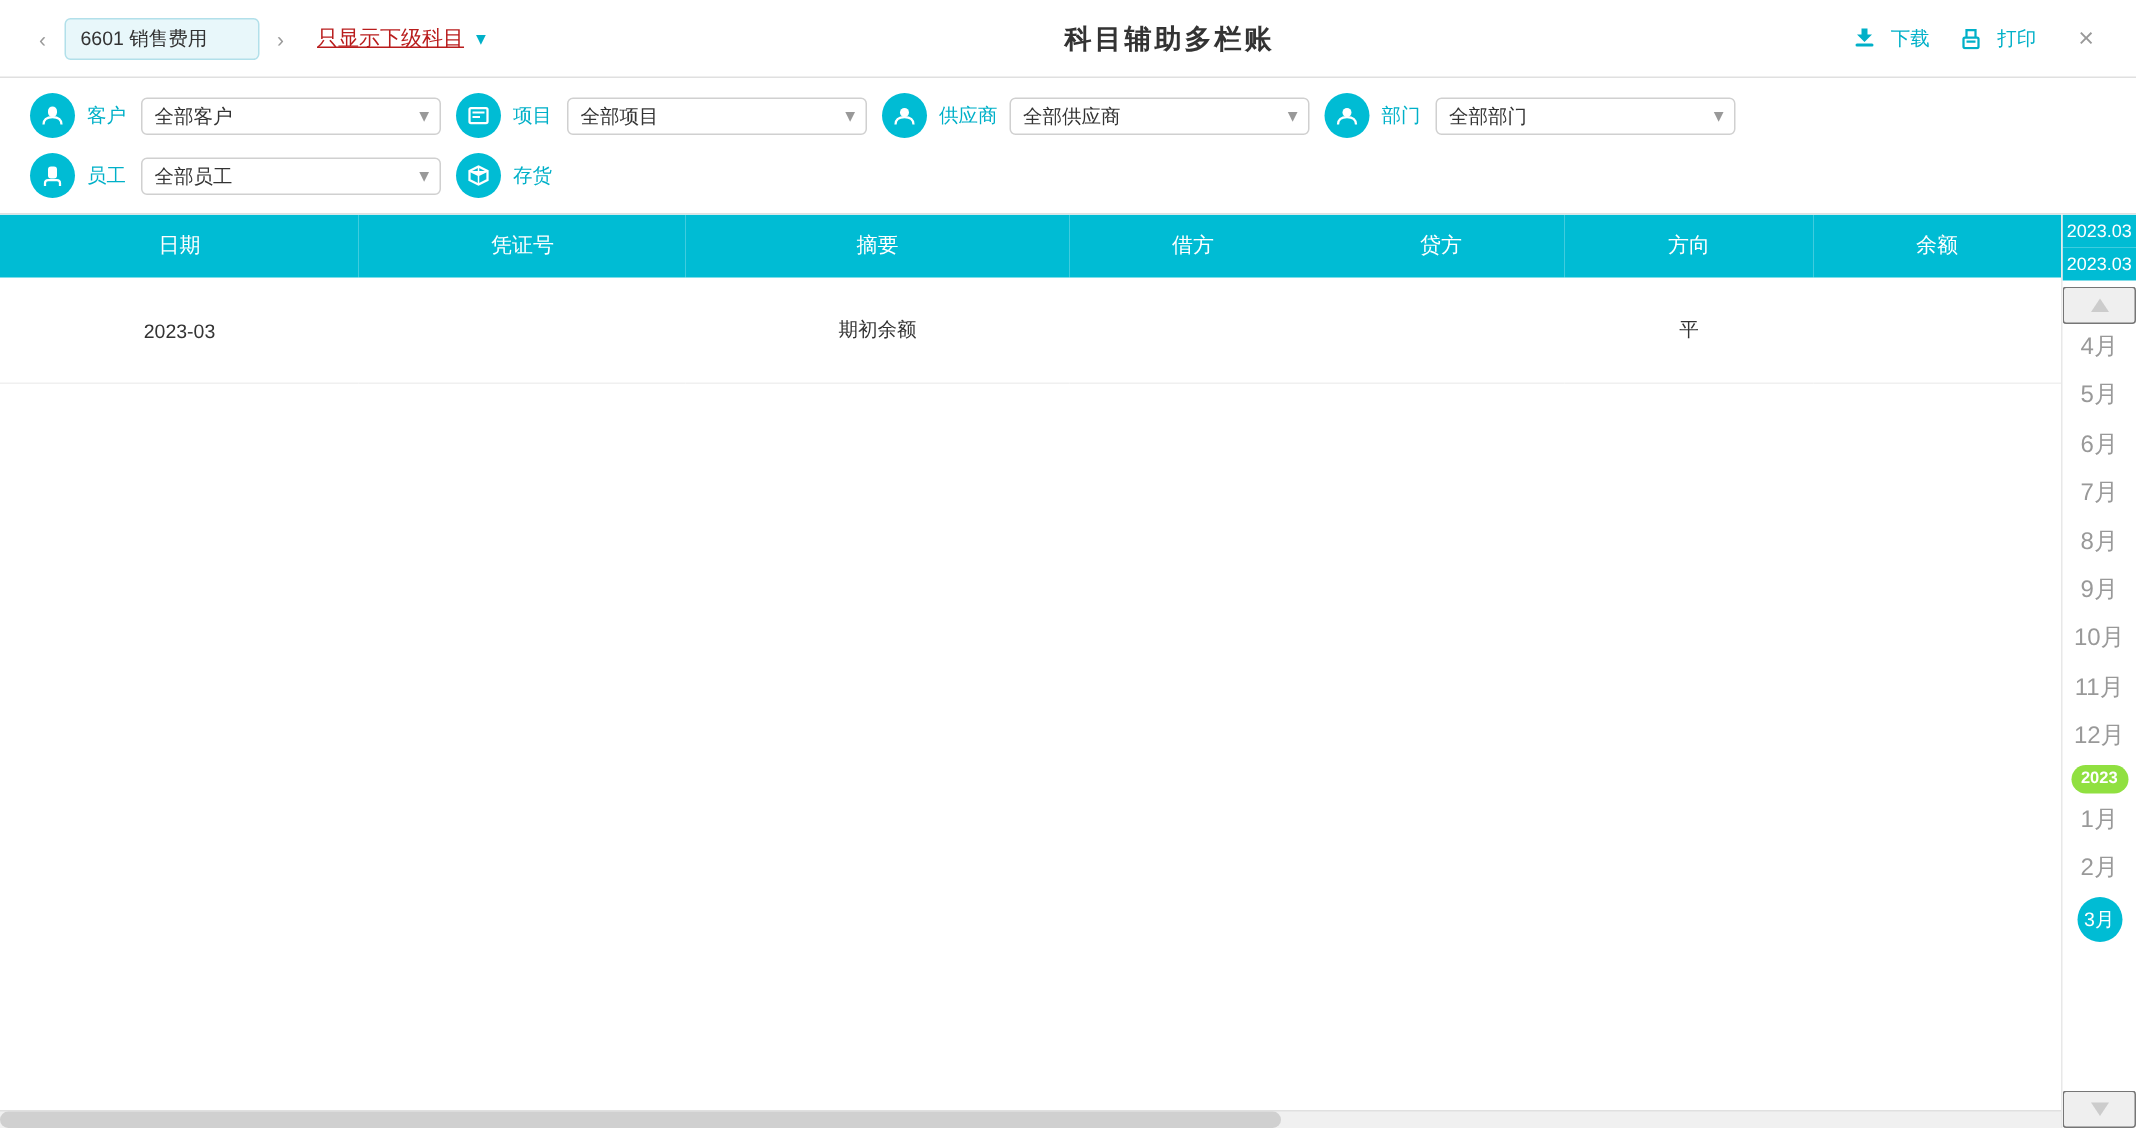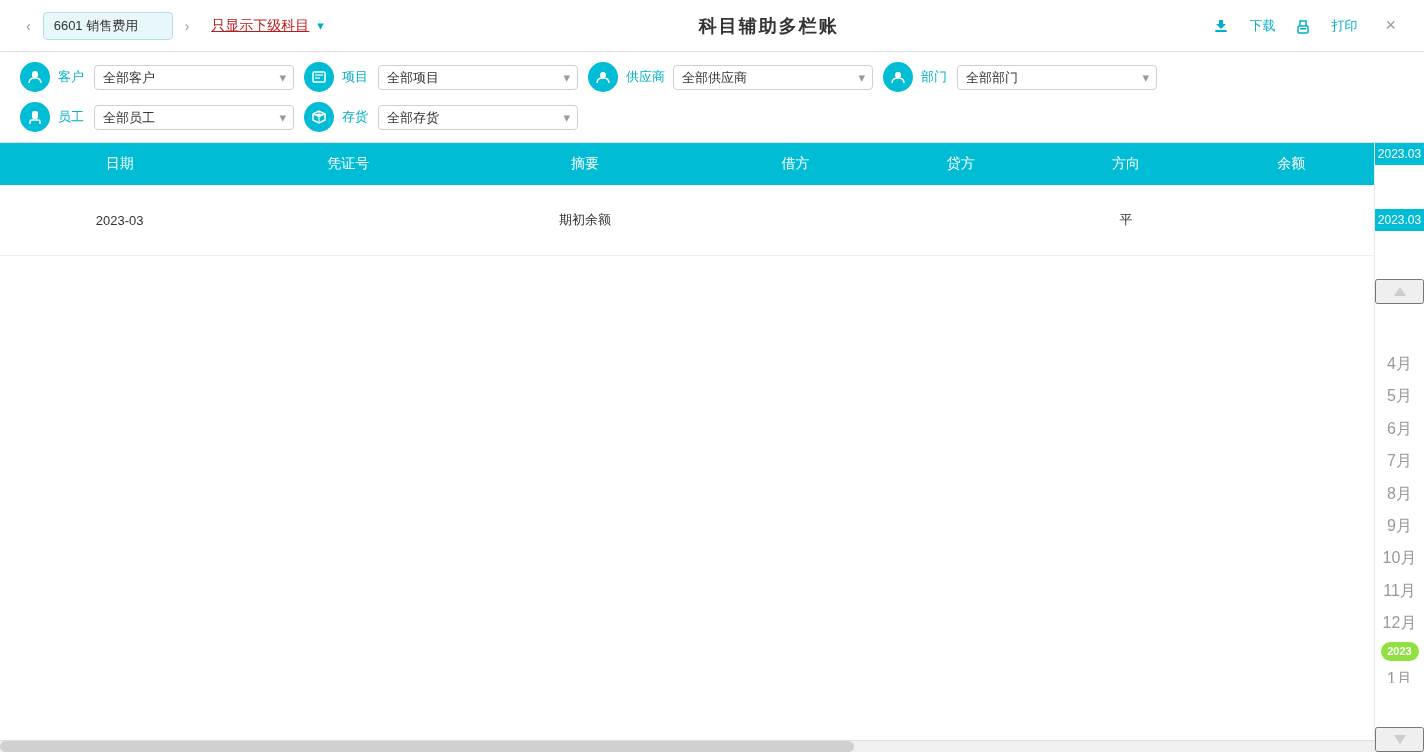--- a/index.html
+++ b/index.html
@@ -72,22 +72,21 @@
       color: #333;
       letter-spacing: 2px;
     }
     .action-btns {
       display: flex;
       align-items: center;
       gap: 20px;
     }
     .action-btn {
       display: flex;
-      align-items: center;
-      gap: 20px;
+      gap: 9px;
       color: #00b0c8;
       cursor: pointer;
       background: none;
       border: none;
       font-size: 13px;
     }
     .close-btn {
       color: #999;
       cursor: pointer;
       font-size: 18px;
@@ -204,21 +203,20 @@
       right: 0;
       top: 0;
       bottom: 0;
       width: 50px;
       background: #fff;
       border-left: 1px solid #e8e8e8;
       display: flex;
       flex-direction: column;
       align-items: center;
       overflow: hidden;
-      gap: 44px;
     }
     .sidebar-up-btn {
       width: 100%;
       display: flex;
       justify-content: center;
       padding: 6px 0;
       cursor: pointer;
       color: #ccc;
     }
     .sidebar-down-btn {
@@ -407,25 +405,20 @@
     </div>
 
     <div class="filter-group">
       <div class="filter-icon">
         <svg width="16" height="16" viewBox="0 0 16 16" fill="#fff">
             <path d="M2 5l6-3 6 3v6l-6 3-6-3V5z" fill="none" stroke="#fff" stroke-width="1.5"></path>
             <path d="M8 2v12M2 5l6 3 6-3" stroke="#fff" stroke-width="1"></path>
           </svg>
       </div>
       <span class="filter-label">存货</span>
-      <div class="select-wrapper">
-        <select class="filter-select">
-          <option>全部存货</option>
-        </select>
-      </div>
     </div>
   </div>
 
   <div style="flex:1; position:relative; overflow:hidden; display:flex; flex-direction:column;">
 
     <div style="flex:1; display:flex; overflow:hidden;">
 
       <div class="table-area" style="flex:1; margin-right:50px;">
         <table>
           <thead>

